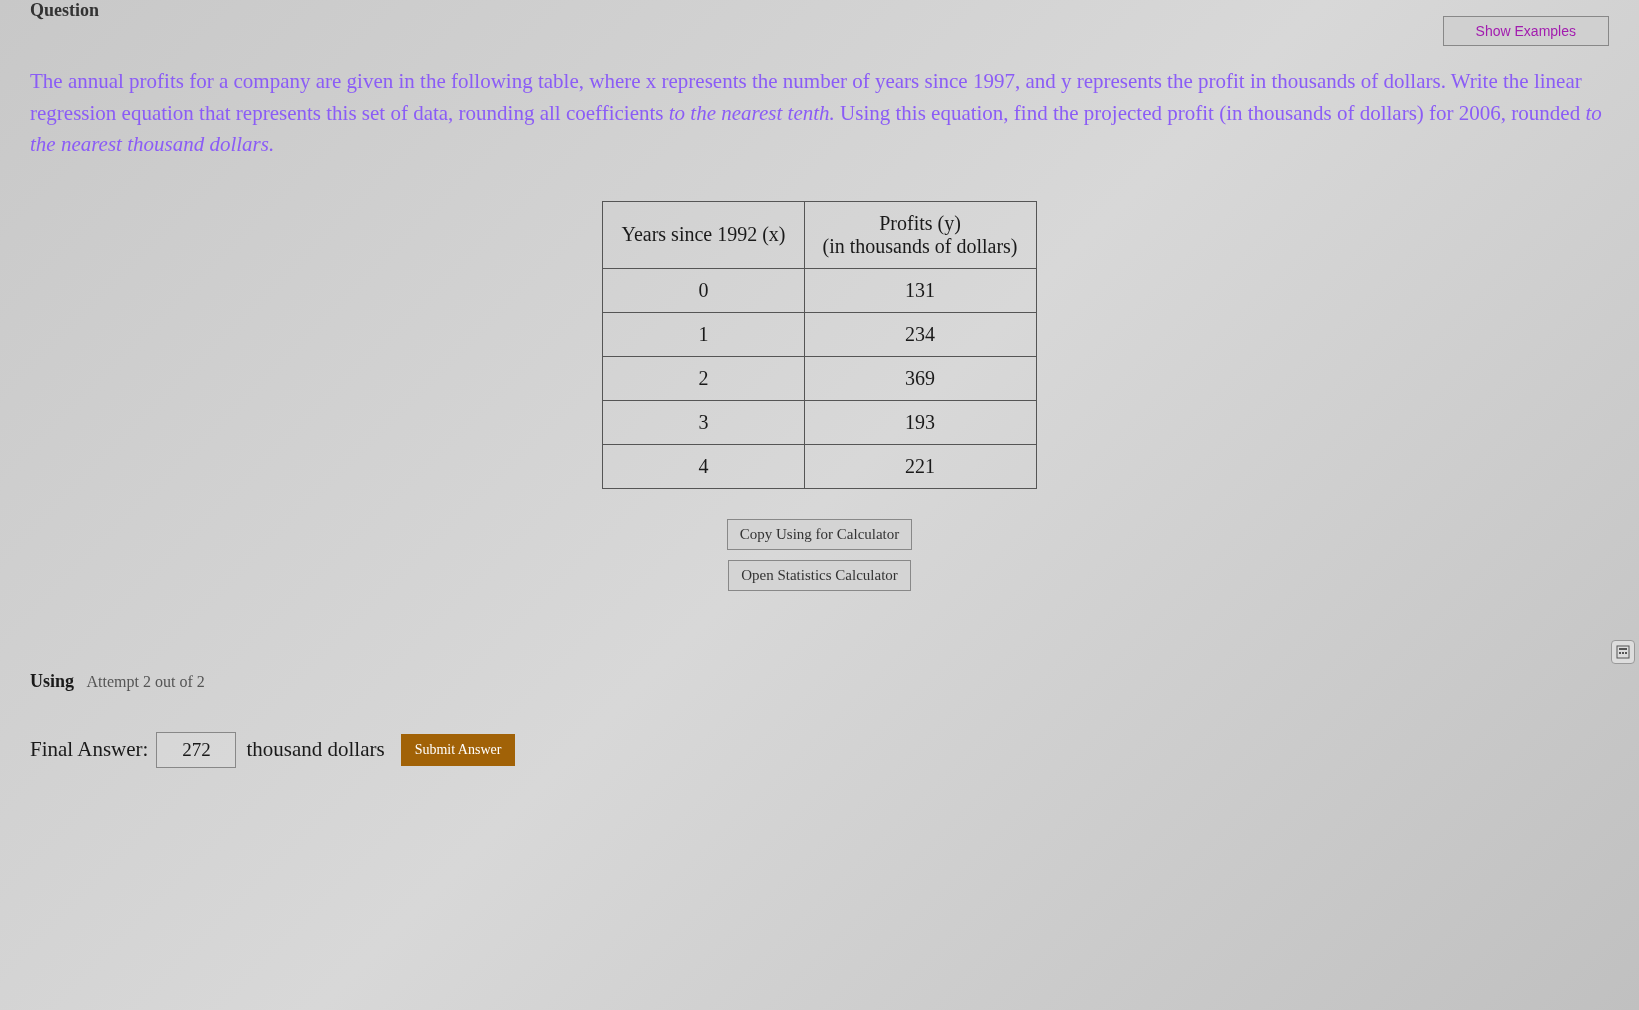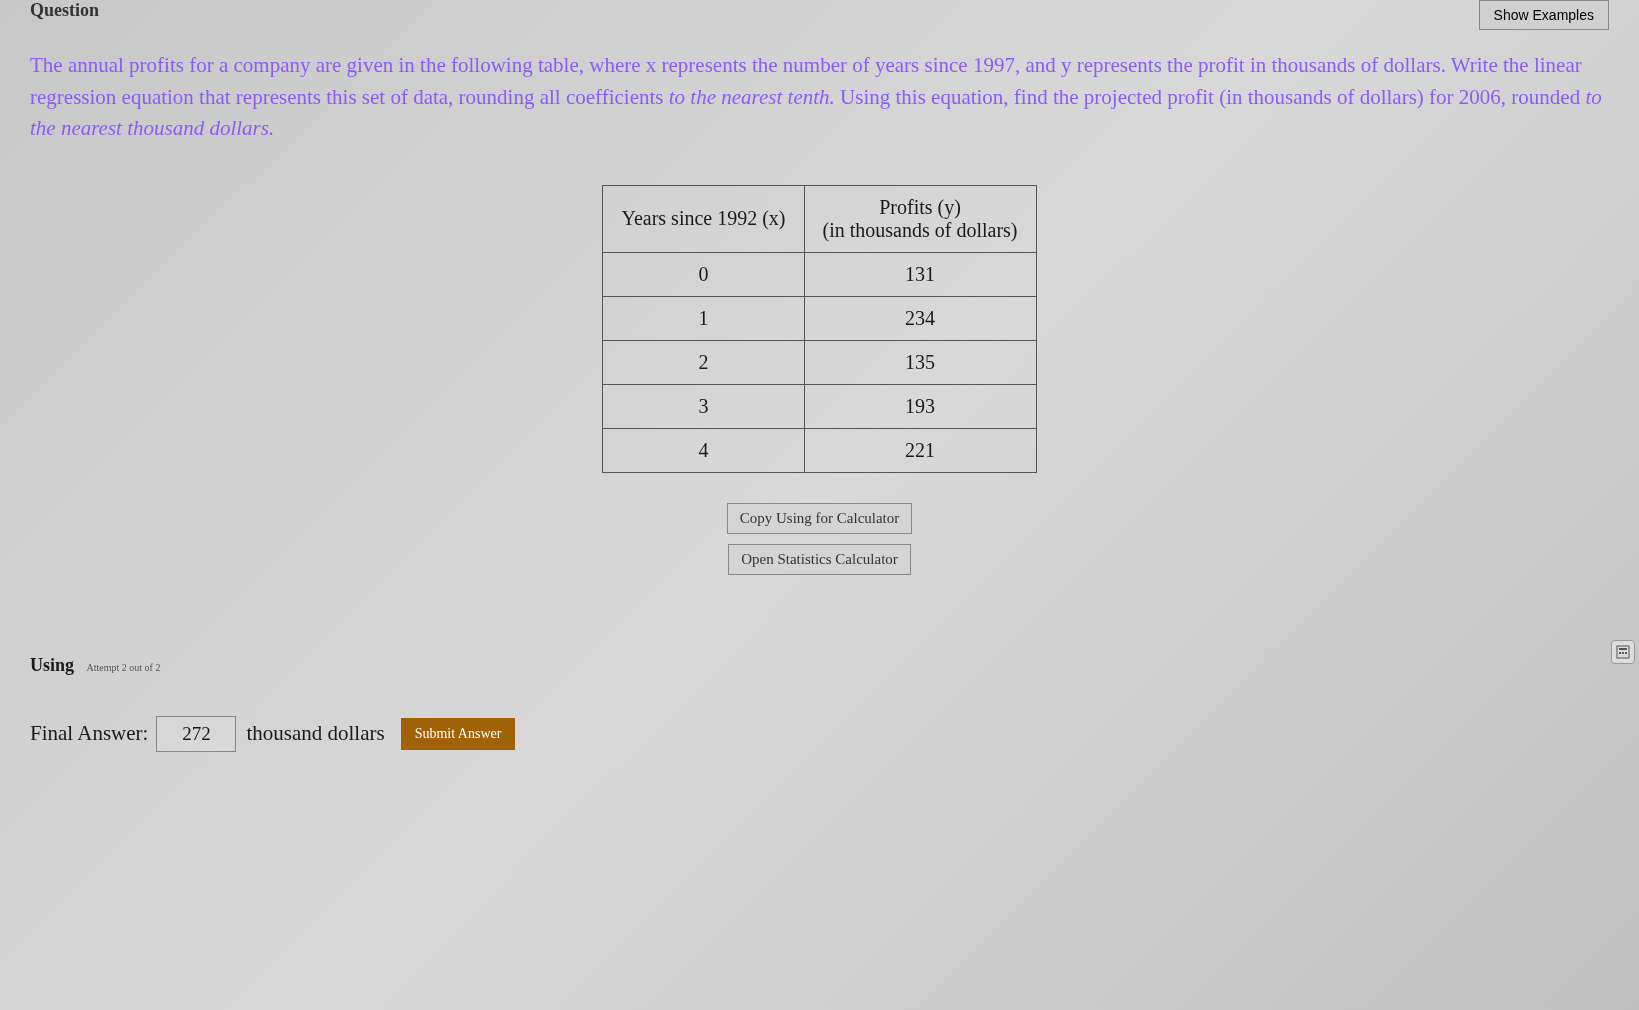--- a/index.html
+++ b/index.html
@@ -24,26 +24,26 @@
   }
   .question-label {
     font-weight: bold;
     font-size: 18px;
     color: #333;
     padding-top: 0;
   }
   .show-examples {
     border: 1px solid #888;
     background: #d0d0d0;
-    padding: 6px 14px;
+    padding: 6px 32px;
     font-size: 14px;
-    color: #000000;
+    color: #a21caf;
     cursor: pointer;
     font-family: Arial, sans-serif;
-    margin-top: 0;
+    margin-top: 16px;
   }
   .problem-text {
     font-size: 21px;
     line-height: 1.5;
     color: #8b5cf6;
     margin-bottom: 40px;
   }
   .italic {
     font-style: italic;
   }
@@ -81,21 +81,21 @@
     margin-top: 30px;
   }
   .answer-header {
     font-size: 18px;
     margin-bottom: 40px;
   }
   .answer-header strong {
     font-weight: bold;
   }
   .answer-header .attempt {
-    font-size: 10px;
+    font-size: 16px;
     color: #555;
     margin-left: 8px;
   }
   .input-row {
     display: flex;
     align-items: center;
     margin-bottom: 30px;
     font-size: 21px;
   }
   .input-row .label {
@@ -171,21 +171,21 @@
     <tr>
       <td>0</td>
       <td>131</td>
     </tr>
     <tr>
       <td>1</td>
       <td>234</td>
     </tr>
     <tr>
       <td>2</td>
-      <td>135</td>
+      <td>369</td>
     </tr>
     <tr>
       <td>3</td>
       <td>193</td>
     </tr>
     <tr>
       <td>4</td>
       <td>221</td>
     </tr>
   </tbody>

